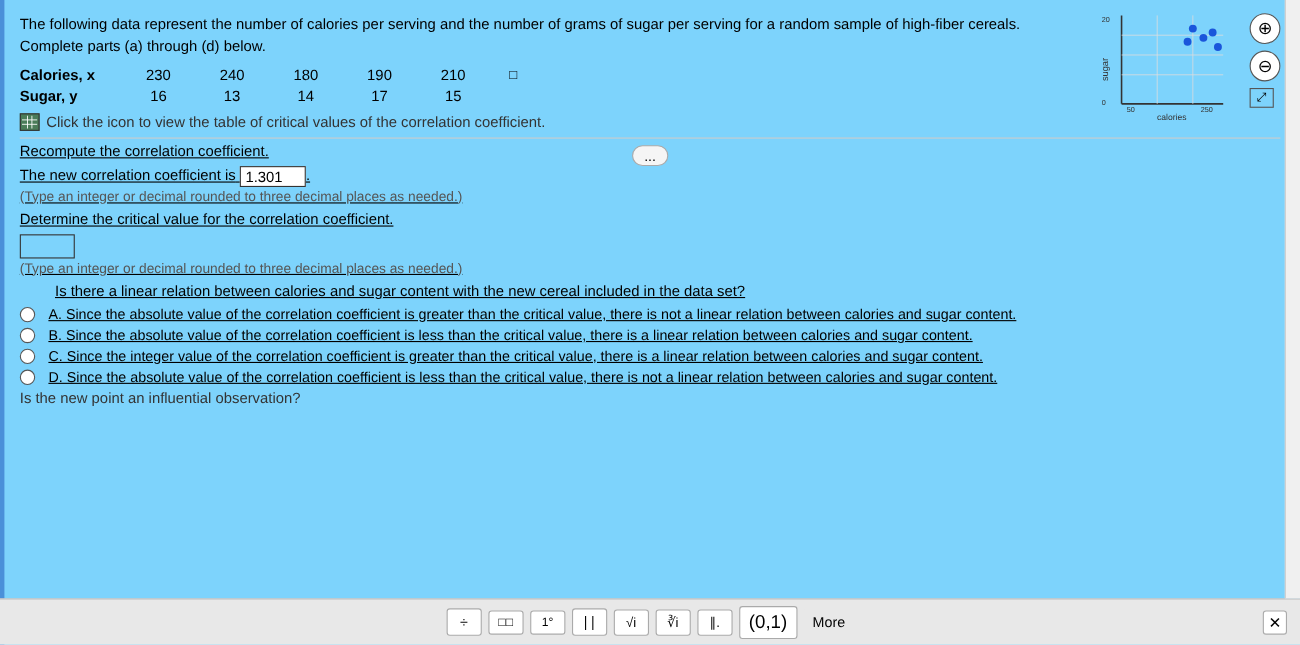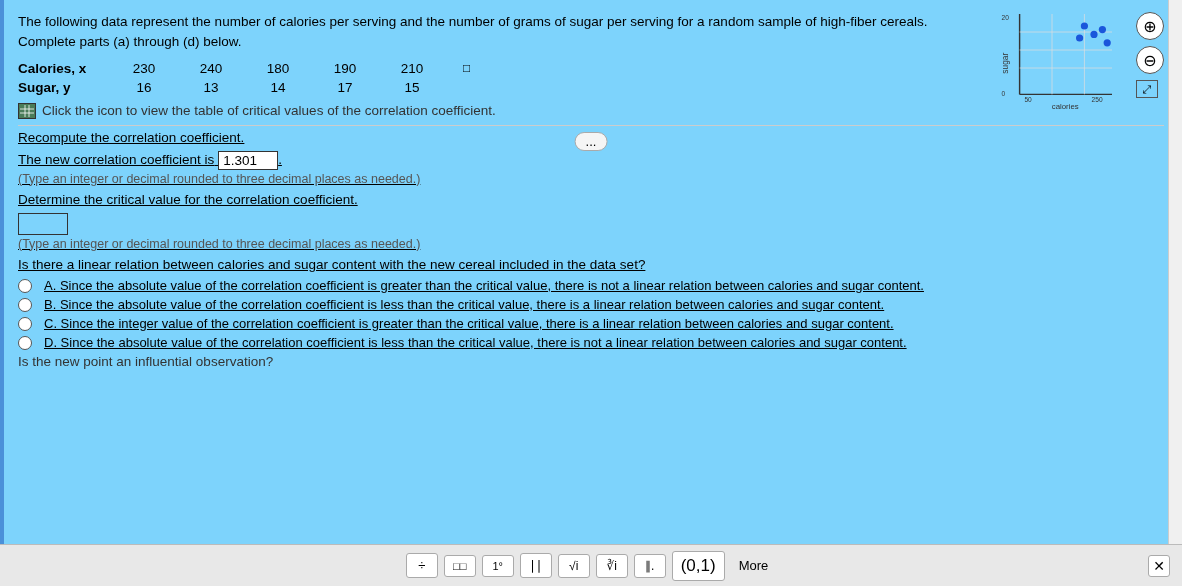--- a/index.html
+++ b/index.html
@@ -349,21 +349,21 @@
       <p class="hint-text">(Type an integer or decimal rounded to three decimal places as needed.)</p>
 
       <p class="section-title">Determine the critical value for the correlation coefficient.</p>
       <div style="margin-bottom:2px;">
         <div class="input-box"></div>
       </div>
       <p class="hint-text">(Type an integer or decimal rounded to three decimal places as needed.)</p>
     </div>
 
     <div class="question-block">
-      <p style="font-size:13.5px; margin-bottom:4px;">Is there a linear relation between calories and sugar content with the new cereal included
+      <p style="font-size:13.5px; margin-bottom:4px;margin-left:32px;">Is there a linear relation between calories and sugar content with the new cereal included
 in the data set?</p>
       <div class="radio-options">
         <div class="radio-option">
           <div class="radio-circle"></div>
           <span>A.  Since the absolute value of the correlation coefficient is greater than the critical value, there is not a linear relation between calories and sugar content.</span>
         </div>
         <div class="radio-option">
           <div class="radio-circle"></div>
           <span>B.  Since the absolute value of the correlation coefficient is less than the critical value, there is a linear relation between calories and sugar content.</span>
         </div>

